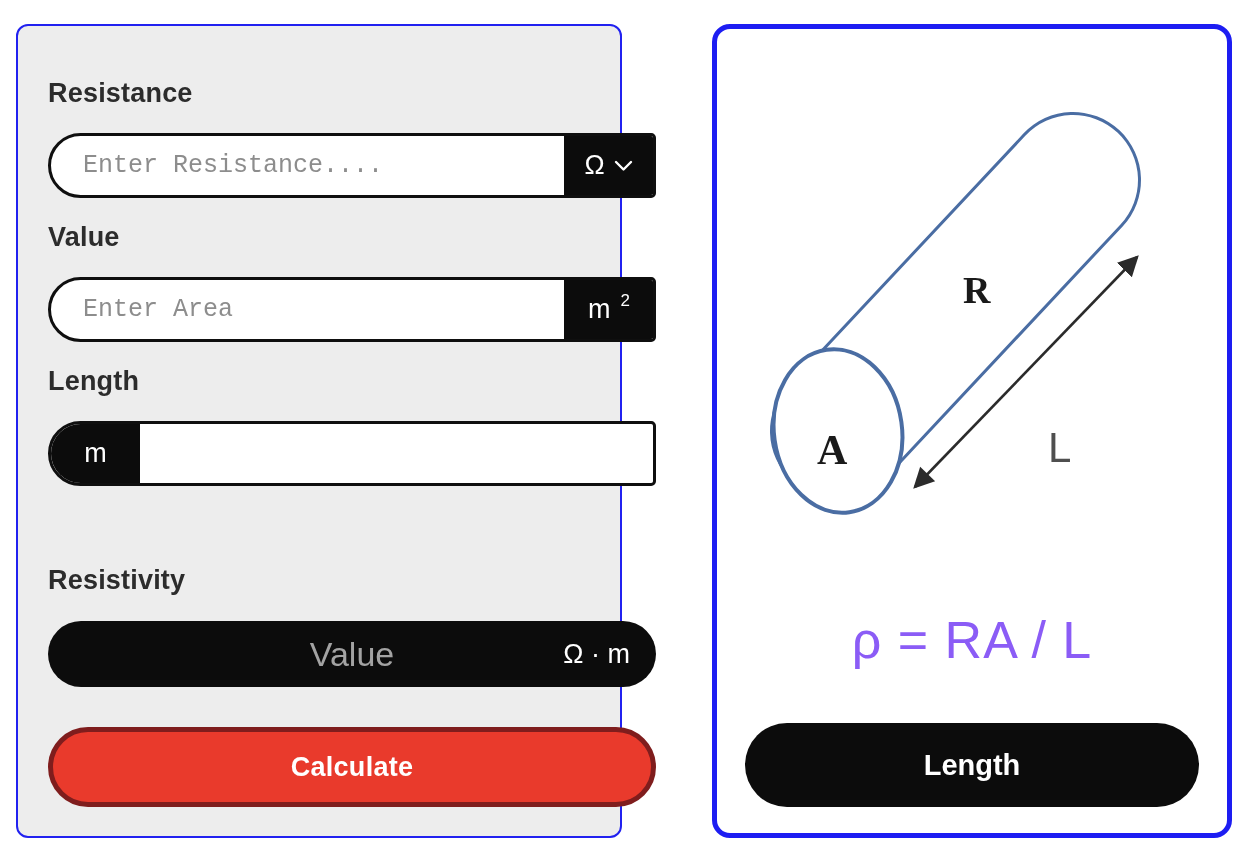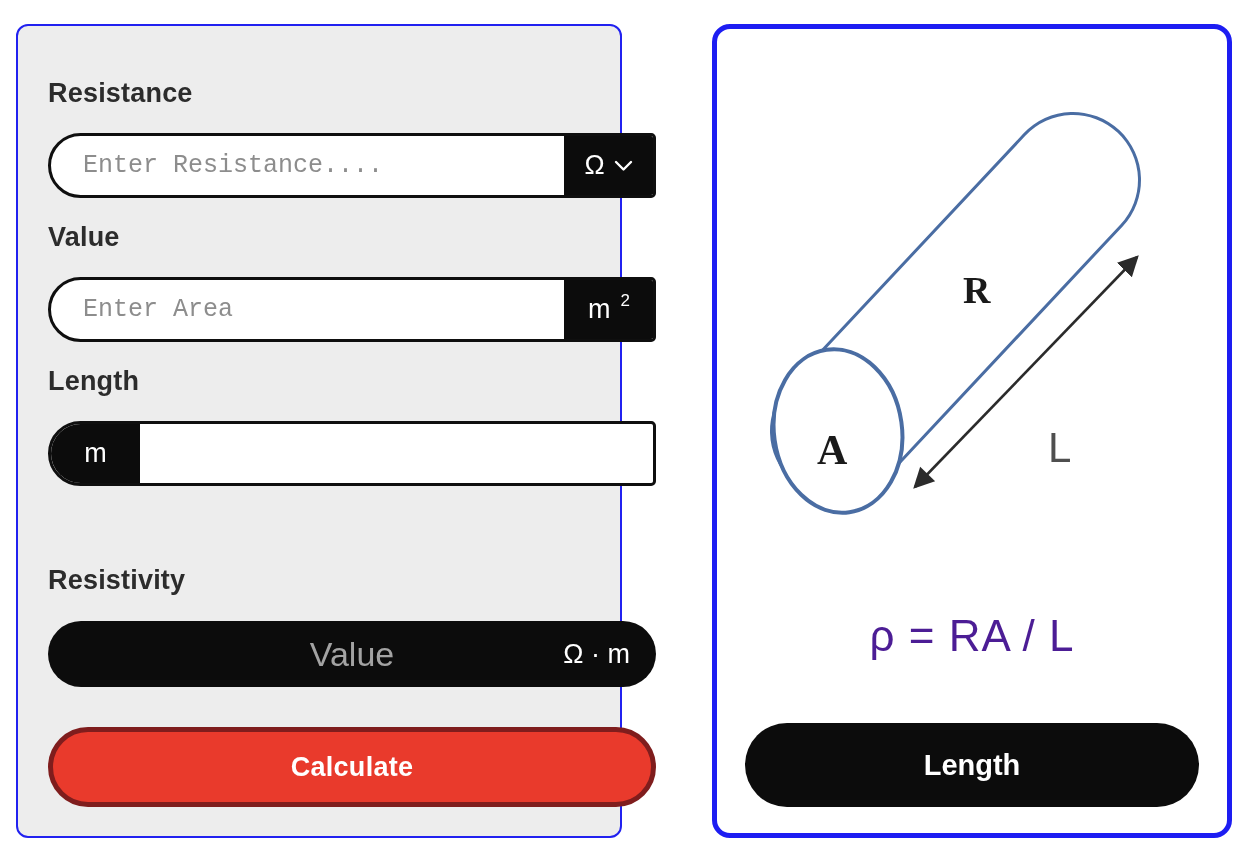--- a/index.html
+++ b/index.html
@@ -34,21 +34,21 @@
     color:#ffffff; font-family:inherit; font-weight:700; font-size:27px;
     cursor:pointer; letter-spacing:.3px; }
 
   
   .card-right{ position:absolute; left:712px; top:24px; width:520px; height:814px;
     background:#ffffff; border:5px solid #1d1df2; border-radius:18px; }
   .diagram{ position:absolute; left:48px; top:66px; }
   .dia-serif{ font-family:"Liberation Serif","DejaVu Serif",serif; font-weight:700; fill:#1a1a1a; }
   .dia-sans{ font-family:"Liberation Sans","DejaVu Sans",sans-serif; fill:#4f4f4f; }
   .formula{ position:absolute; left:0; top:583px; width:100%; text-align:center;
-    font-size:44px; color:#4c1d95; line-height:1.1; letter-spacing:1px; }
+    font-size:52px; color:#8b5cf6; line-height:1.1; letter-spacing:1px; }
   .reset-btn{ position:absolute; left:28px; top:694px; width:454px; height:84px;
     background:#0c0c0c; border:none; border-radius:42px; color:#ffffff;
     font-family:inherit; font-weight:700; font-size:29px; cursor:pointer; }
 </style>
 </head>
 <body>
 
 <div class="card-left">
 
   <div class="f-label" style="top:54px">Resistance</div>

